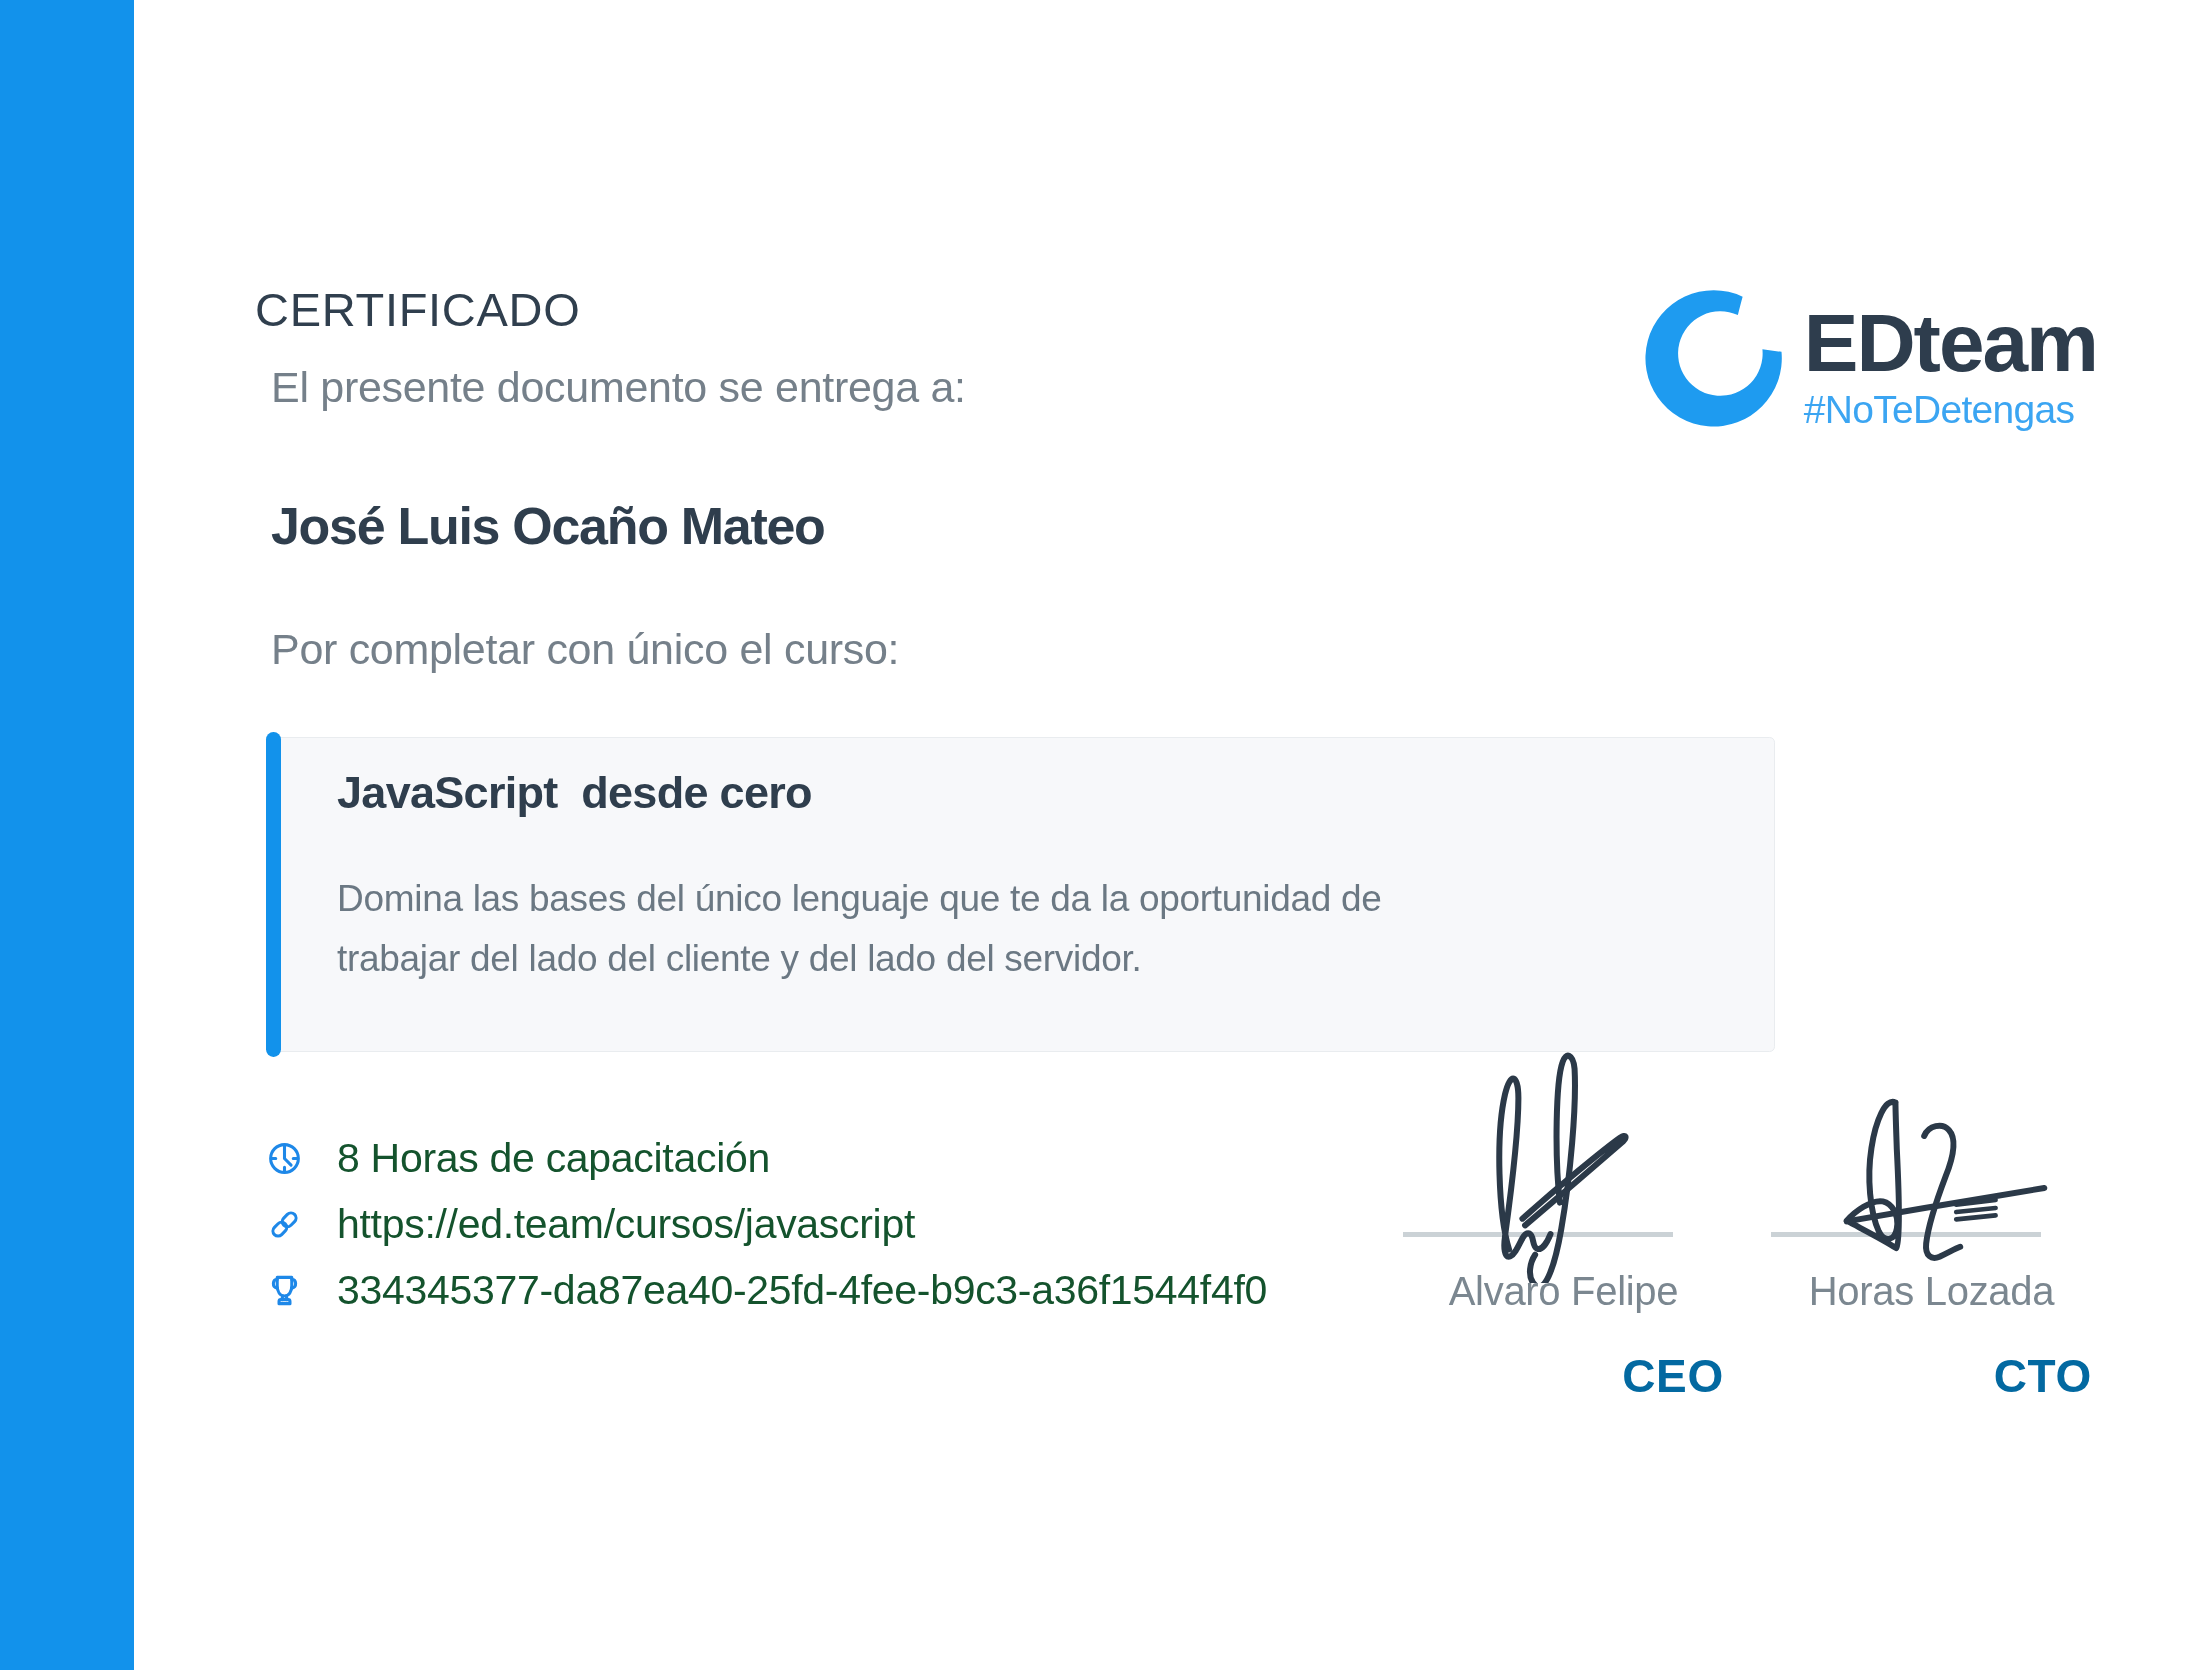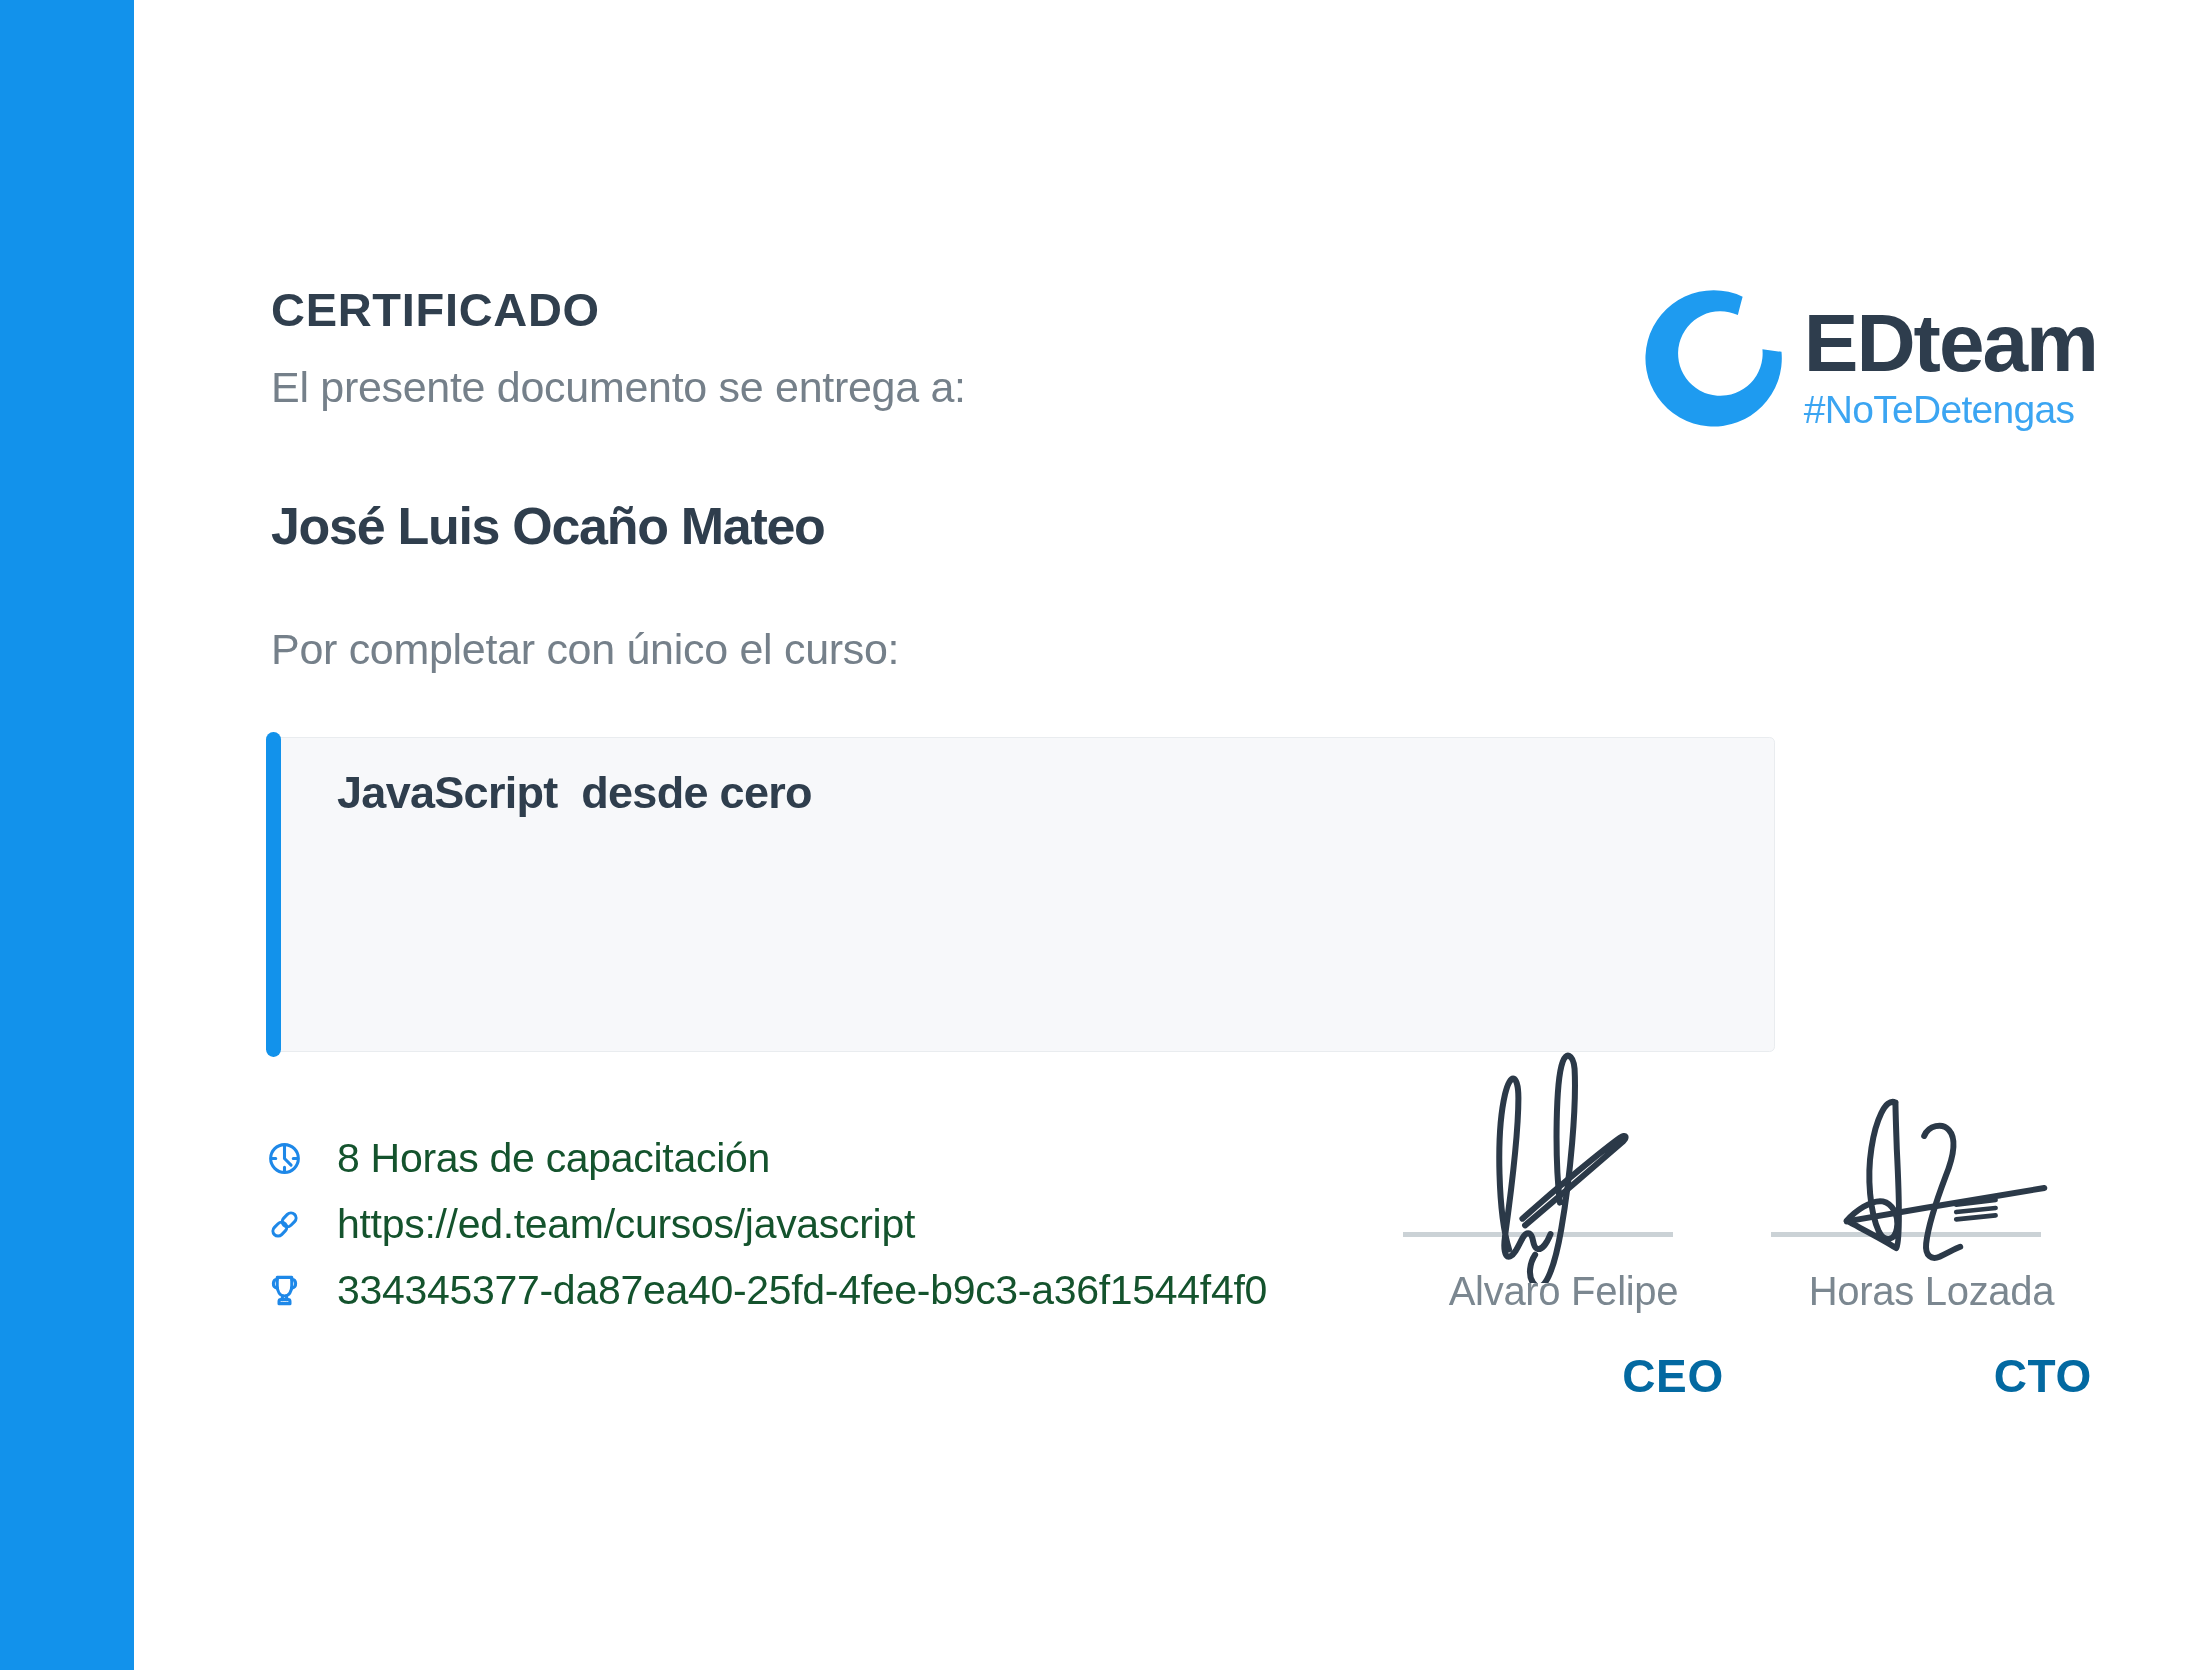--- a/index.html
+++ b/index.html
@@ -8,22 +8,22 @@
     width:2205px;height:1671px;
     background:#ffffff;
     font-family:"Liberation Sans",sans-serif;
     overflow:hidden;
   }
   .stripe{
     position:absolute;left:0;top:0;width:134px;height:1671px;
     background:#1292EB;
   }
   .certificado{
-    position:absolute;left:271px;top:286px;
-    font-size:47px;font-weight:700;letter-spacing:0.7px;
+    position:absolute;left:255px;top:286px;
+    font-size:47px;font-weight:400;letter-spacing:0.7px;
     color:#303F4E;line-height:1;
   }
   .subtitle{
     position:absolute;left:271px;top:366px;
     font-size:43px;color:#75808A;line-height:1;letter-spacing:-0.3px;
   }
   .logo{
     position:absolute;left:1639px;top:283px;
     display:flex;align-items:flex-start;
   }
@@ -114,20 +114,21 @@
       <div class="logo-tagline">#NoTeDetengas</div>
     </div>
   </div>
 
   <div class="recipient-name">José Luis Ocaño Mateo</div>
   <div class="leadin">Por completar con único el curso:</div>
 
   <div class="course-box"></div>
   <div class="course-accent"></div>
   <div class="course-title">JavaScript  desde cero</div>
+  <div class="course-desc">Domina las bases del único lenguaje que te da la oportunidad de trabajar del lado del cliente y del lado del servidor.</div>
 
   <div class="details">
 
     <div class="detail-row">
       <svg class="detail-icon" viewBox="0 0 48 48">
         <circle class="stroke-b" cx="24" cy="24" r="19"></circle>
         <path class="stroke-b" d="M24,7 v5 M24,36 v5 M7,24 h5 M36,24 h5"></path>
         <path class="stroke-b" d="M24,24 V11 M24,24 l9,9"></path>
       </svg>
       <div class="detail-text">8 Horas de capacitación</div>

